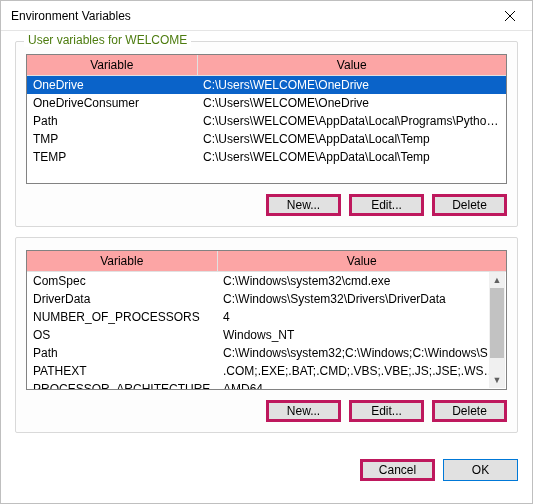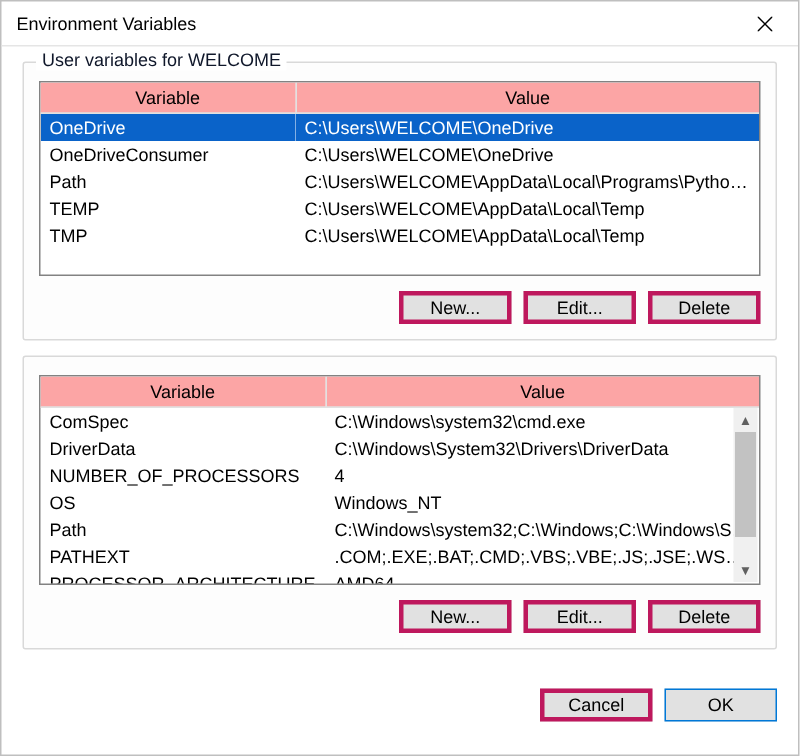--- a/index.html
+++ b/index.html
@@ -44,21 +44,21 @@
     position: relative;
     background:#fdfdfd;
   }
   .group-label {
     position: absolute;
     top: -9px;
     left: 8px;
     background: #fff;
     padding: 0 4px;
     font-size: 12px;
-    color:#0f172a;
+    color:#4d7c0f;
   }
   .table-wrap {
     border: 1px solid #828282;
     background: #fff;
     overflow: hidden;
   }
   .user-table-wrap { height: 130px; margin-top:4px;}
   .sys-table-wrap  { height: 140px; margin-top:4px; position:relative;}
   table {
     width: 100%;
@@ -174,25 +174,25 @@
             </tr>
             <tr>
               <td>OneDriveConsumer</td>
               <td>C:\Users\WELCOME\OneDrive</td>
             </tr>
             <tr>
               <td>Path</td>
               <td>C:\Users\WELCOME\AppData\Local\Programs\Python\Python37-3...</td>
             </tr>
             <tr>
+              <td>TMP</td>
+              <td>C:\Users\WELCOME\AppData\Local\Temp</td>
+            </tr>
+            <tr>
               <td>TEMP</td>
-              <td>C:\Users\WELCOME\AppData\Local\Temp</td>
-            </tr>
-            <tr>
-              <td>TMP</td>
               <td>C:\Users\WELCOME\AppData\Local\Temp</td>
             </tr>
           </tbody>
       </table>
     </div>
     <div class="btn-row">
       <button class="btn">New...</button>
       <button class="btn">Edit...</button>
       <button class="btn">Delete</button>
     </div>

